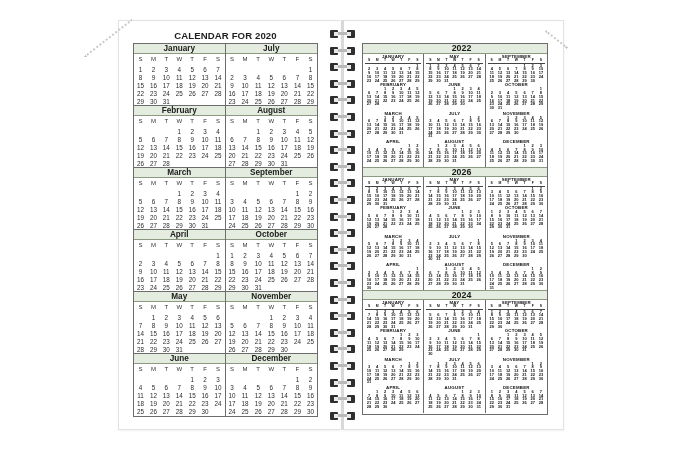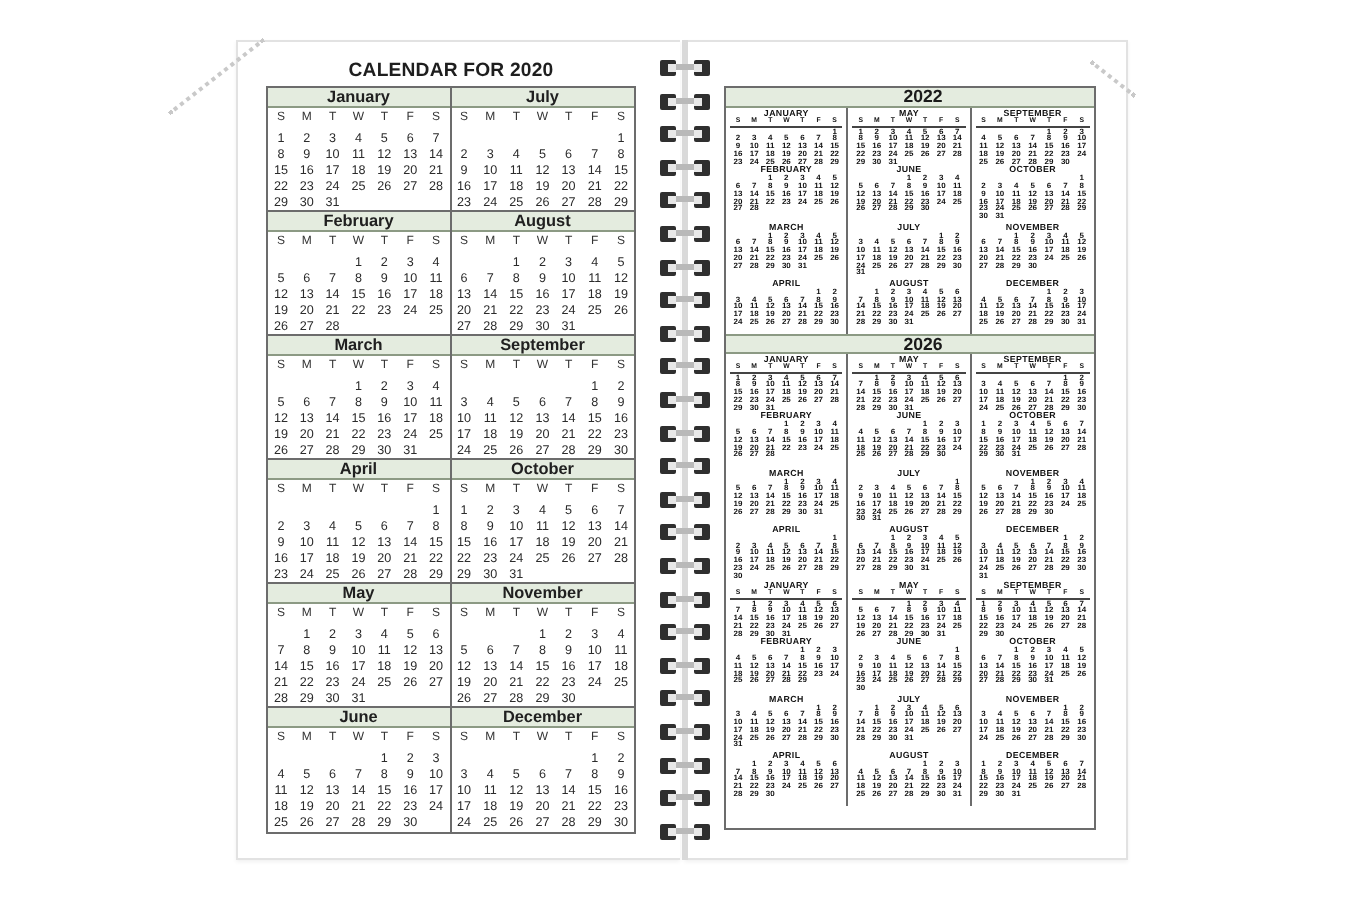--- a/index.html
+++ b/index.html
@@ -2184,20 +2184,21 @@
               <span></span>
               <span></span>
               <span></span>
               <span></span>
             </div>
           </div>
         </div>
       </div>
     </div>
     <div class="ry">
+      <div class="ry-head">2024</div>
       <div class="ry-body">
         <div class="ry-col">
           <div class="rm">
             <div class="rm-name">JANUARY</div>
             <div class="rm-dow">
               <span>S</span>
               <span>M</span>
               <span>T</span>
               <span>W</span>
               <span>T</span>

